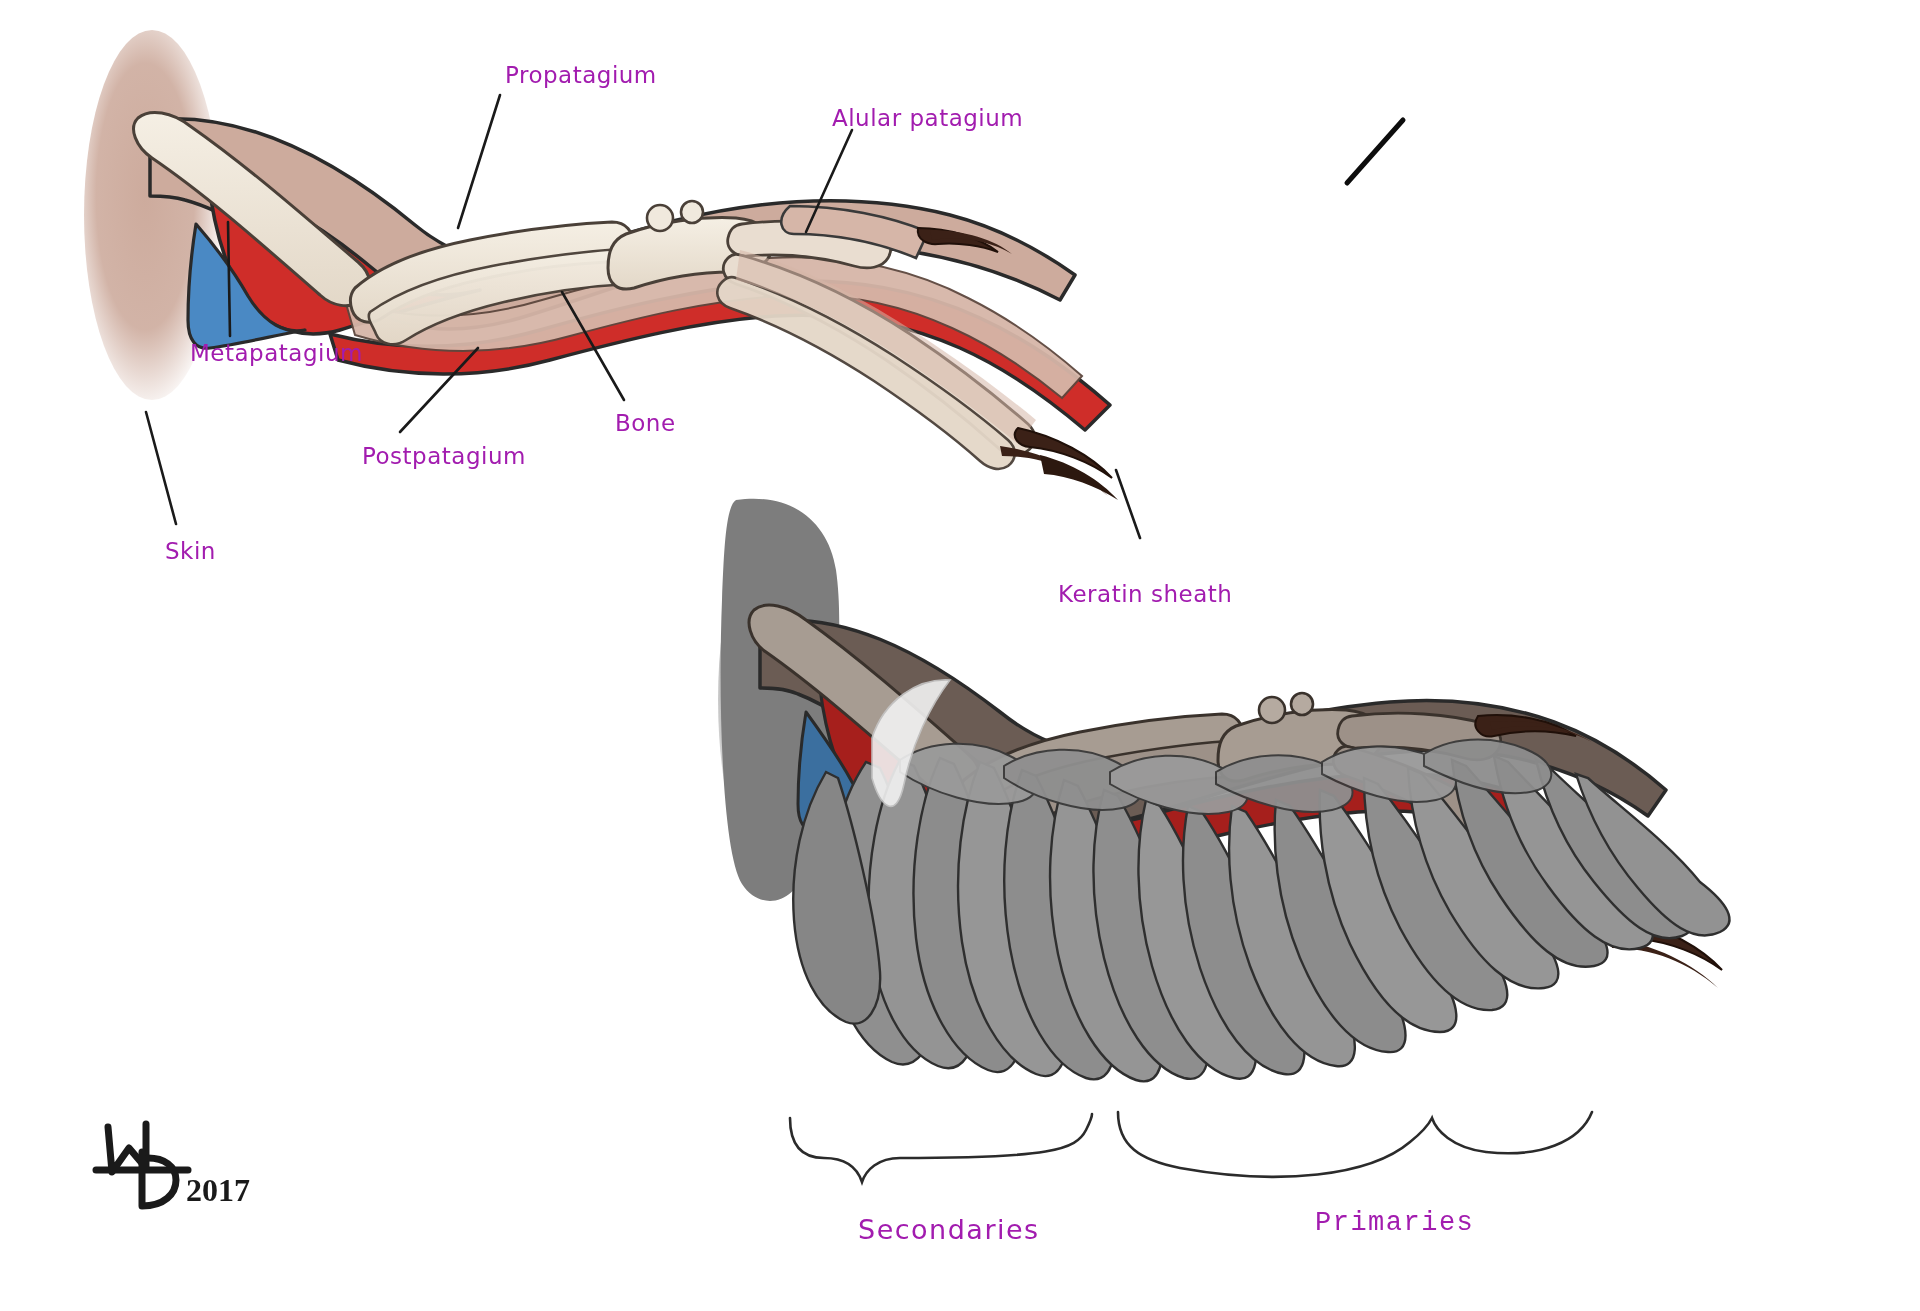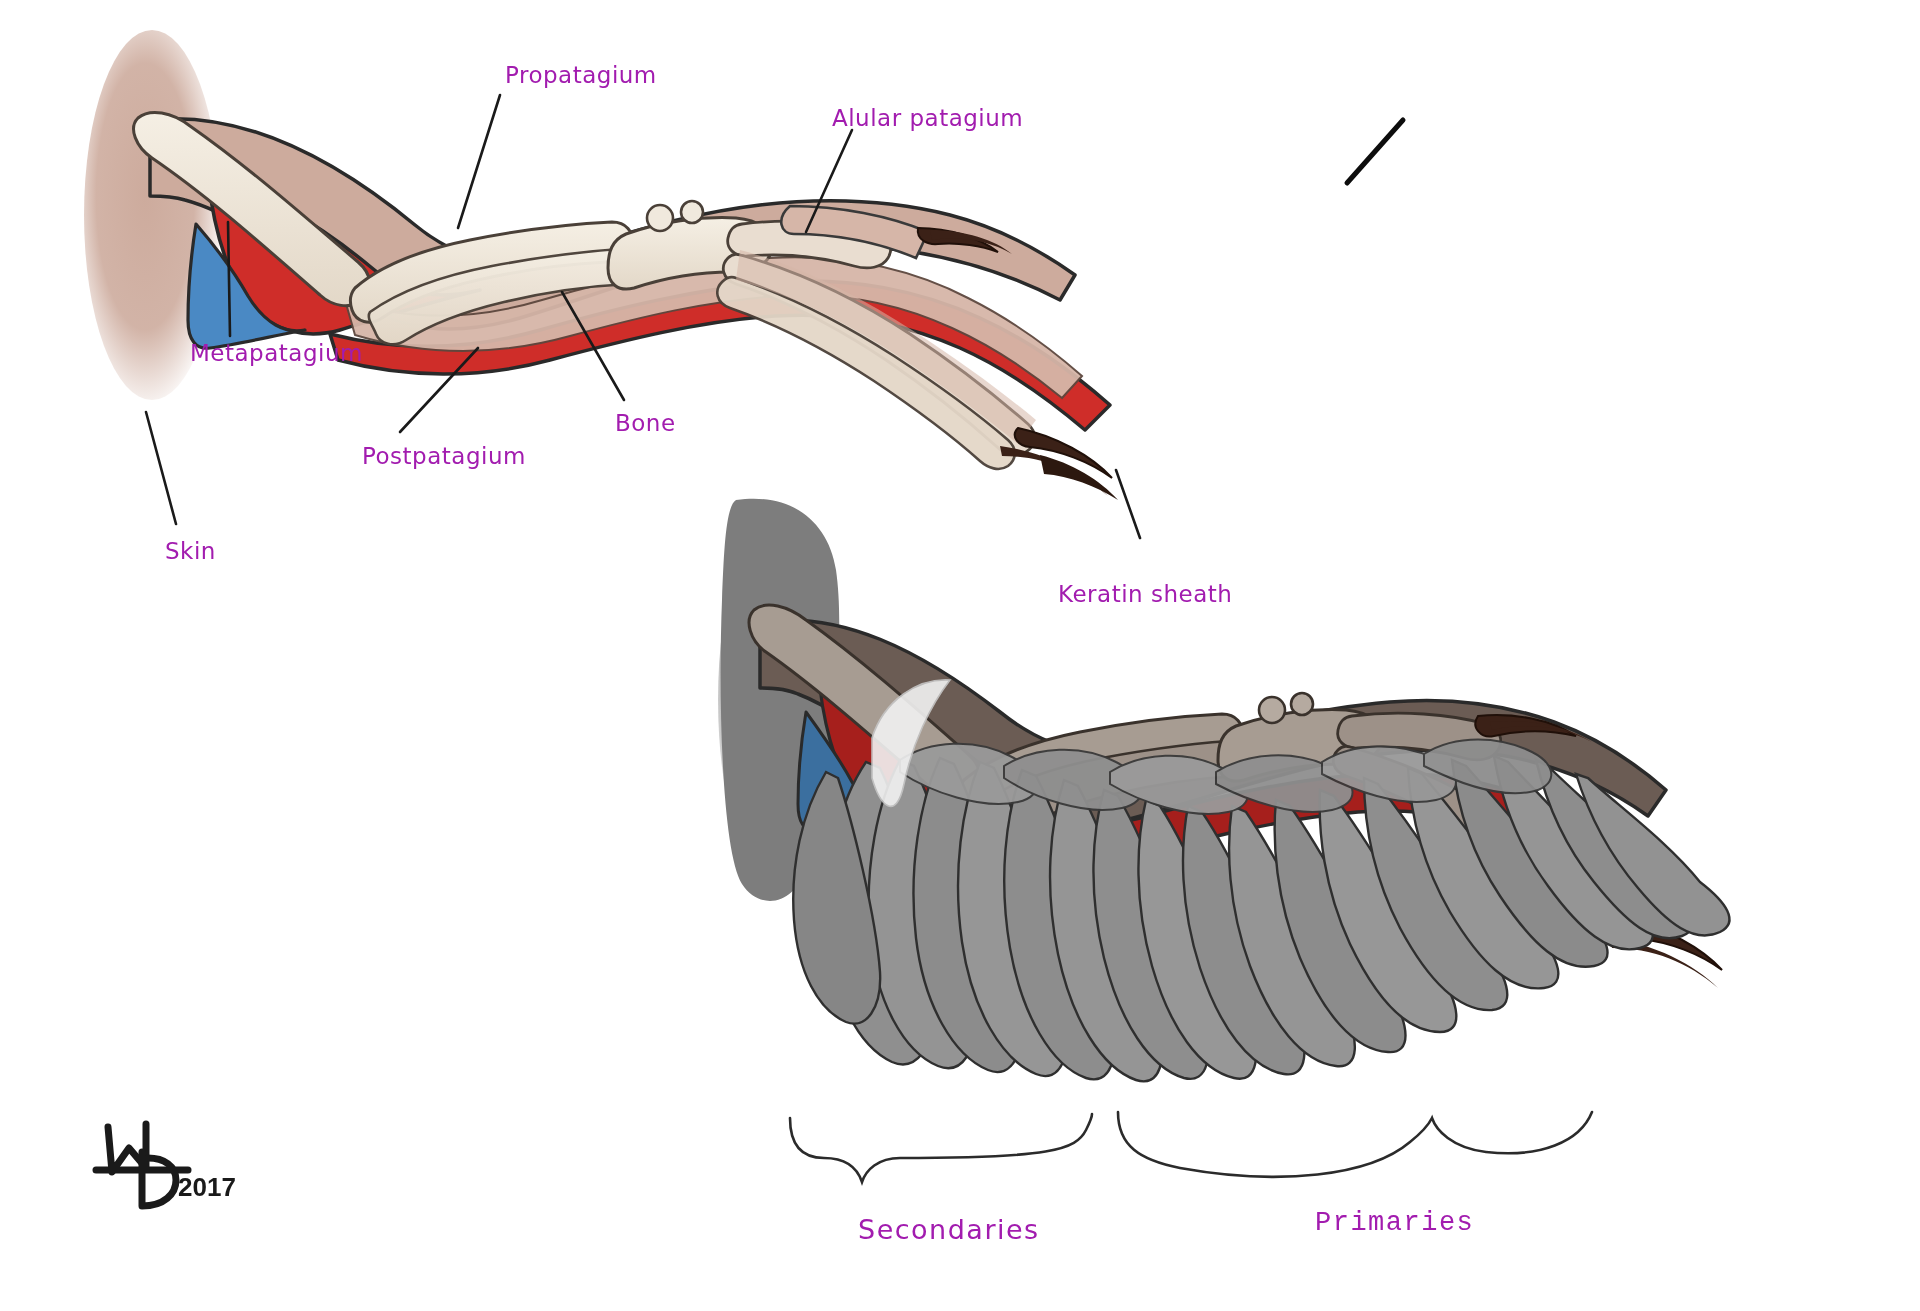--- a/index.html
+++ b/index.html
@@ -3,21 +3,21 @@
 <meta charset="utf-8">
 <style>
   html,body{margin:0;padding:0;background:#ffffff;}
   body{width:1920px;height:1311px;overflow:hidden;font-family:"DejaVu Sans",sans-serif;}
   #stage{position:relative;width:1920px;height:1311px;background:#ffffff;}
   svg.layer{position:absolute;left:0;top:0;width:1920px;height:1311px;}
   .lbl{position:absolute;color:#a21caf;font-family:"DejaVu Sans",sans-serif;white-space:nowrap;}
   .lbl-anno{font-size:23px;letter-spacing:.5px;}
   .title{font-size:40px;font-weight:700;letter-spacing:1px;color:#0d0d0d;}
   .title2{font-size:40px;font-weight:700;letter-spacing:1px;color:#0d0d0d;}
-  .sig-year{position:absolute;font-size:26px;font-weight:700;color:#1a1a1a;font-family:Liberation Sans, sans-serif;}
+  .sig-year{position:absolute;font-size:32px;font-weight:700;color:#1a1a1a;font-family:Liberation Serif, serif;margin-left:8px;}
   .bracket-lbl{font-size:27px;letter-spacing:1.5px;color:#a21caf;}
 </style>
 </head>
 <body>
 
 <div id="stage">
 
   <svg class="layer" viewBox="0 0 1920 1311">
     <defs>
       <radialGradient id="skinFade" cx="45%" cy="45%" r="60%">

